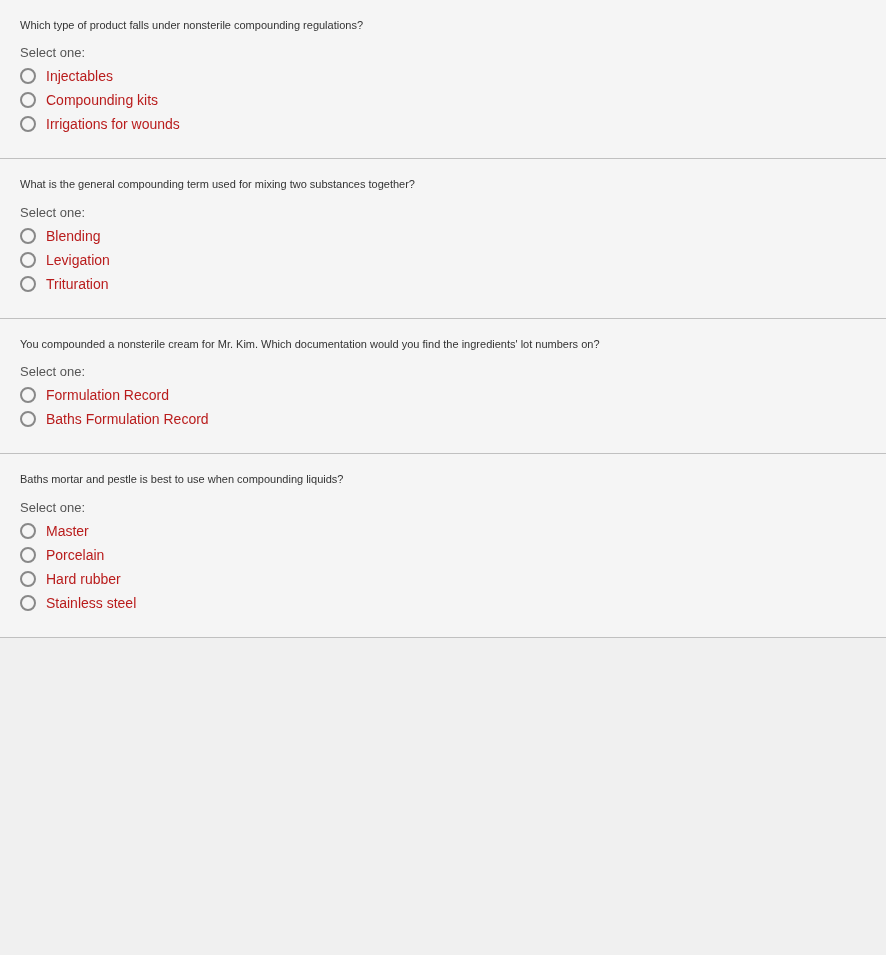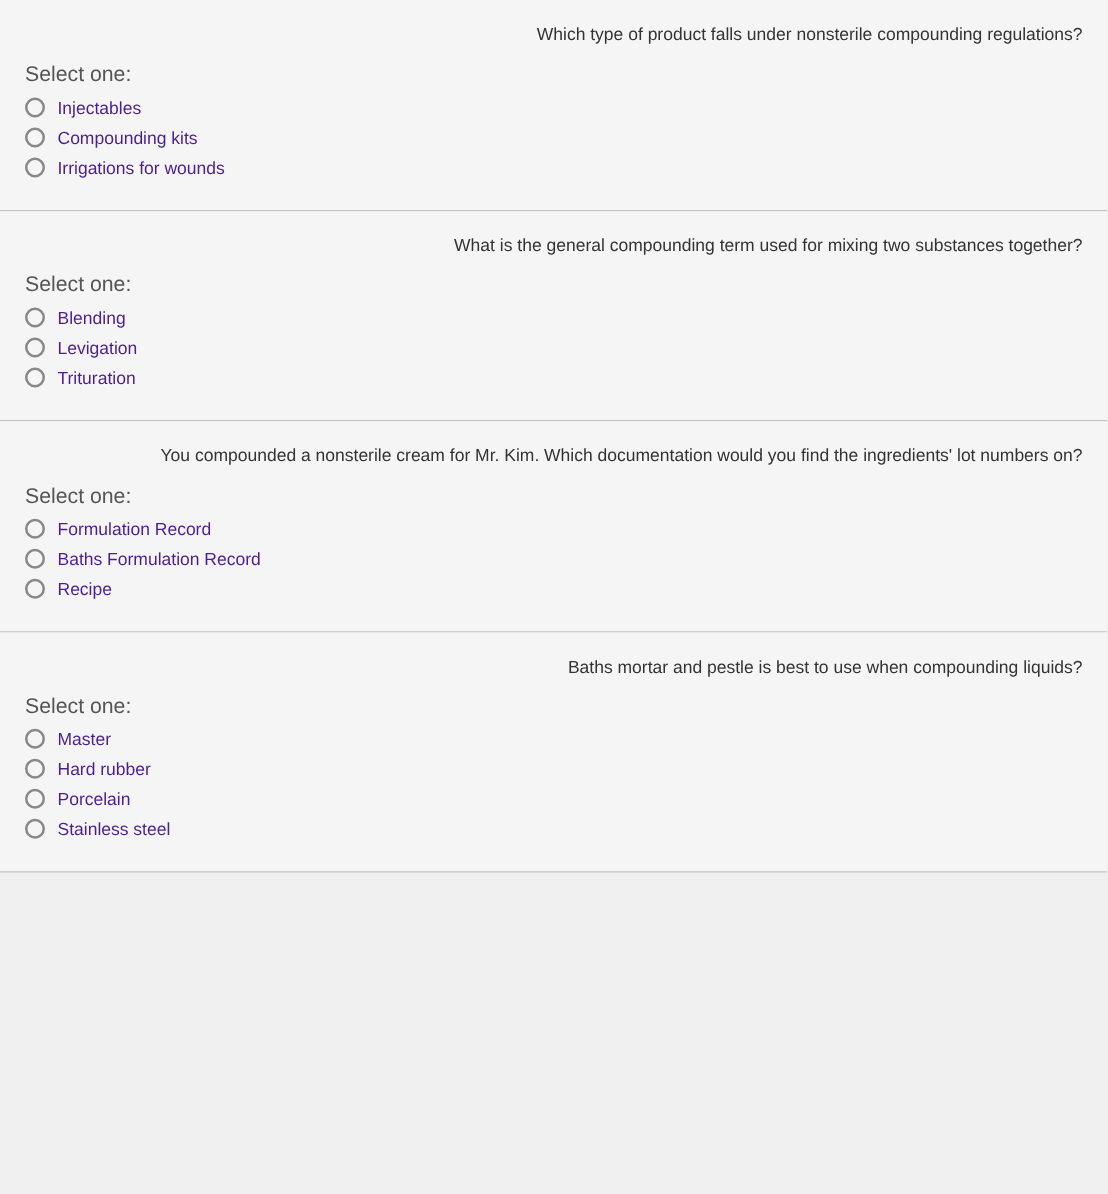--- a/index.html
+++ b/index.html
@@ -22,29 +22,28 @@
       padding: 0;
     }
 
     .question-block {
       background-color: #f5f5f5;
       padding: 18px 20px 18px 20px;
       border-bottom: 1px solid #c0c0c0;
     }
 
     .question-text {
-      font-size: 14px;
+      font-size: 11px;
       color: #333;
       margin-bottom: 12px;
       line-height: 1.4;
-      text-align: right;
     }
 
     .select-one-label {
-      font-size: 17px;
+      font-size: 13px;
       color: #555;
       margin-bottom: 8px;
     }
 
     .option-list {
       list-style: none;
       padding: 0;
       margin: 0;
     }
 
@@ -61,21 +60,21 @@
       border: 2px solid #888;
       border-radius: 50%;
       margin-right: 10px;
       flex-shrink: 0;
       background: #f5f5f5;
       display: inline-block;
     }
 
     .option-label {
       font-size: 14px;
-      color: #4c1d95;
+      color: #b91c1c;
     }
   </style>
 </head>
 <body>
 
 <div class="quiz-container">
 <div class="question-block">
       <p class="question-text">Which type of product falls under nonsterile compounding regulations?</p>
       <p class="select-one-label">Select one:</p>
       <ul class="option-list">
@@ -116,41 +115,37 @@
       <p class="select-one-label">Select one:</p>
       <ul class="option-list">
         <li class="option-item">
           <span class="option-radio"></span>
           <span class="option-label">Formulation Record</span>
         </li>
         <li class="option-item">
           <span class="option-radio"></span>
           <span class="option-label">Baths Formulation Record</span>
         </li>
-        <li class="option-item">
-          <span class="option-radio"></span>
-          <span class="option-label">Recipe</span>
-        </li>
       </ul>
     </div>
     <div class="question-block">
       <p class="question-text">Baths mortar and pestle is best to use when compounding liquids?</p>
       <p class="select-one-label">Select one:</p>
       <ul class="option-list">
         <li class="option-item">
           <span class="option-radio"></span>
           <span class="option-label">Master</span>
         </li>
         <li class="option-item">
           <span class="option-radio"></span>
-          <span class="option-label">Hard rubber</span>
+          <span class="option-label">Porcelain</span>
         </li>
         <li class="option-item">
           <span class="option-radio"></span>
-          <span class="option-label">Porcelain</span>
+          <span class="option-label">Hard rubber</span>
         </li>
         <li class="option-item">
           <span class="option-radio"></span>
           <span class="option-label">Stainless steel</span>
         </li>
       </ul>
     </div>
   </div>
 
 </body></html>

